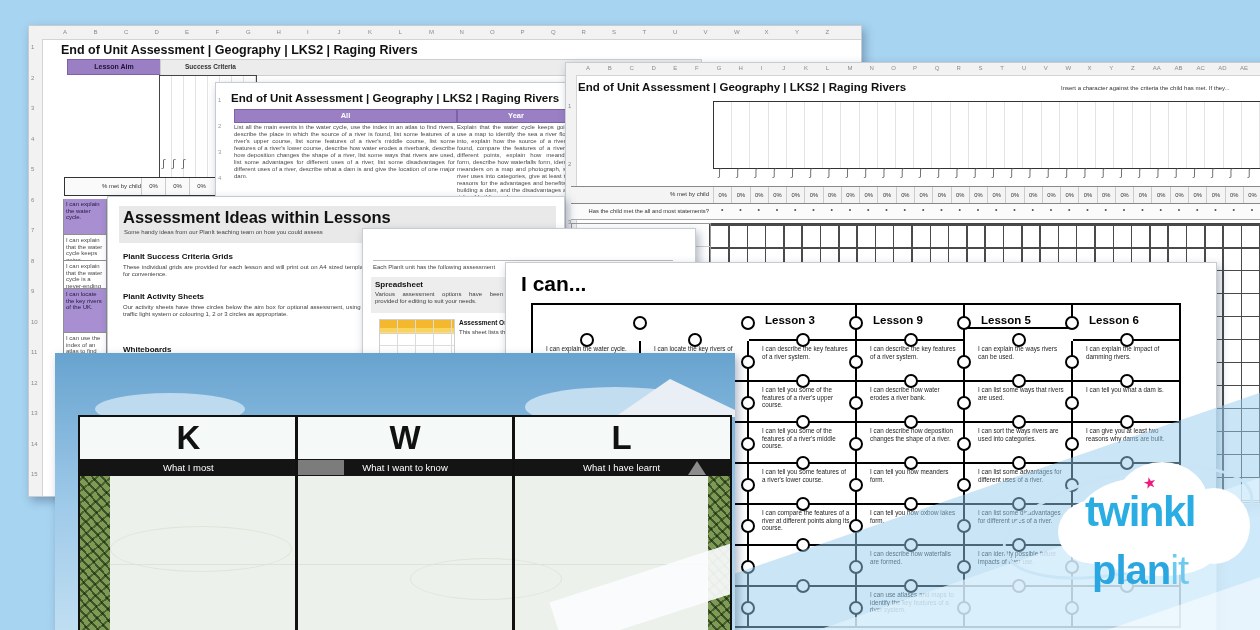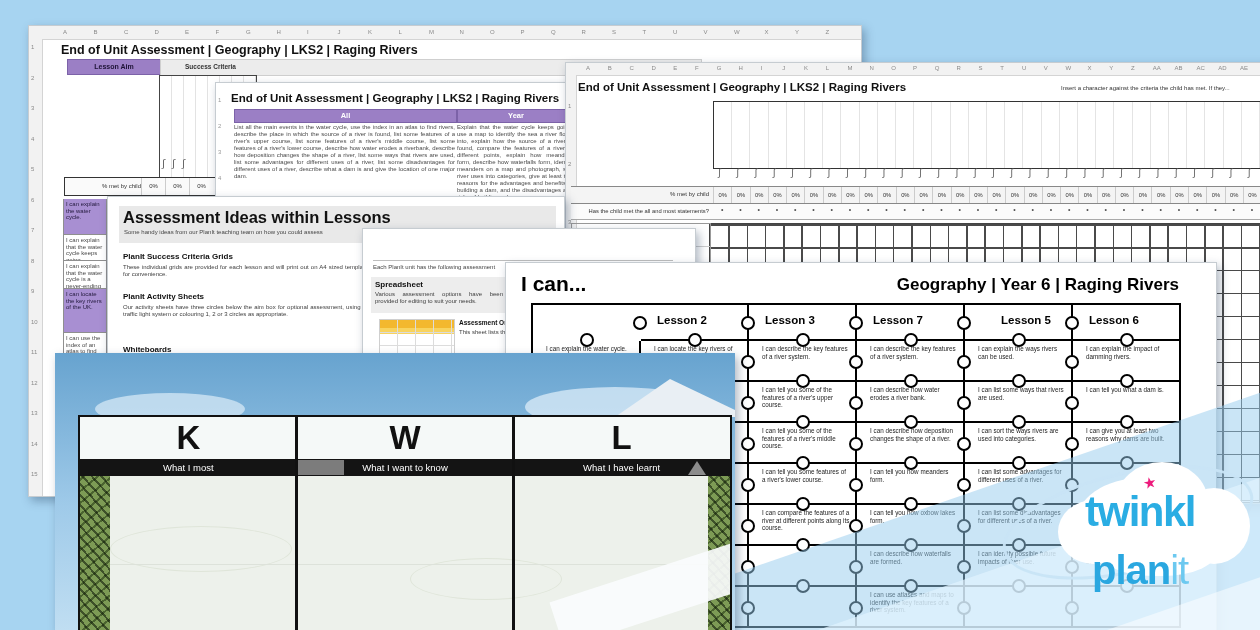--- a/index.html
+++ b/index.html
@@ -306,54 +306,52 @@
     <div class="abs" style="left:16px;top:90px;width:74px;height:42px;border:1px solid #cfcfcf;
                 background-image:repeating-linear-gradient(180deg,transparent 0 12px,#dcdcdc 12px 13px),
                                  repeating-linear-gradient(90deg,transparent 0 17px,#dcdcdc 17px 18px),
                                  linear-gradient(#f3b82e 0 8px,#f8d35e 8px 14px,#ffffff 14px);"></div>
     <div class="abs" style="left:96px;top:90px;font-size:6.5px;font-weight:bold;color:#111;white-space:nowrap;">Assessment One</div>
     <div class="abs tiny justify" style="left:96px;top:100px;width:220px;color:#3d3d3d;">This sheet lists the objectives covered during the unit. The spreadsheet will</div>
   </div>
 
   <div class="page" style="left:505px;top:262px;width:710px;height:372px;">
     <div class="abs" style="left:15px;top:9px;font-size:21px;font-weight:800;color:#000;">I can...</div>
-    <div class="abs" style="left:328px;top:12px;width:345px;text-align:right;font-size:17px;font-weight:800;color:#000;white-space:nowrap;">Geography | Year 6 | Raging Rivers</div>
     <div class="pgrid" style="left:25px;top:40px;width:648px;height:330px;">
         <div class="pcell ptext" style="position: absolute; left: 0px; top: 36px; width: 108px; height: 41px;">I can explain the water cycle.</div>
         <div class="pcell ptext" style="position: absolute; left: 0px; top: 77px; width: 108px; height: 41px;"></div>
         <div class="pcell ptext" style="position: absolute; left: 0px; top: 118px; width: 108px; height: 41px;"></div>
         <div class="pcell ptext" style="position: absolute; left: 0px; top: 159px; width: 108px; height: 41px;"></div>
         <div class="pcell ptext" style="position: absolute; left: 0px; top: 200px; width: 108px; height: 41px;"></div>
         <div class="pcell ptext" style="position: absolute; left: 0px; top: 241px; width: 108px; height: 41px;"></div>
         <div class="pcell ptext" style="position: absolute; left: 0px; top: 282px; width: 108px; height: 41px;"></div>
-        <div class="pcell phead" style="position: absolute; left: 108px; top: 0px; width: 108px; height: 36px;">Lesson 2</div>
         <div class="pcell ptext" style="position: absolute; left: 108px; top: 36px; width: 108px; height: 41px;">I can locate the key rivers of the UK.</div>
         <div class="pcell ptext" style="position: absolute; left: 108px; top: 77px; width: 108px; height: 41px;"></div>
         <div class="pcell ptext" style="position: absolute; left: 108px; top: 118px; width: 108px; height: 41px;"></div>
         <div class="pcell ptext" style="position: absolute; left: 108px; top: 159px; width: 108px; height: 41px;"></div>
         <div class="pcell ptext" style="position: absolute; left: 108px; top: 200px; width: 108px; height: 41px;"></div>
         <div class="pcell ptext" style="position: absolute; left: 108px; top: 241px; width: 108px; height: 41px;"></div>
         <div class="pcell ptext" style="position: absolute; left: 108px; top: 282px; width: 108px; height: 41px;"></div>
         <div class="pcell phead" style="position: absolute; left: 216px; top: 0px; width: 108px; height: 36px;">Lesson 3</div>
         <div class="pcell ptext" style="position: absolute; left: 216px; top: 36px; width: 108px; height: 41px;">I can describe the key features of a river system.</div>
         <div class="pcell ptext" style="position: absolute; left: 216px; top: 77px; width: 108px; height: 41px;">I can tell you some of the features of a river's upper course.</div>
         <div class="pcell ptext" style="position: absolute; left: 216px; top: 118px; width: 108px; height: 41px;">I can tell you some of the features of a river's middle course.</div>
         <div class="pcell ptext" style="position: absolute; left: 216px; top: 159px; width: 108px; height: 41px;">I can tell you some features of a river's lower course.</div>
         <div class="pcell ptext" style="position: absolute; left: 216px; top: 200px; width: 108px; height: 41px;">I can compare the features of a river at different points along its course.</div>
         <div class="pcell ptext" style="position: absolute; left: 216px; top: 241px; width: 108px; height: 41px;"></div>
         <div class="pcell ptext" style="position: absolute; left: 216px; top: 282px; width: 108px; height: 41px;"></div>
-        <div class="pcell phead" style="position: absolute; left: 324px; top: 0px; width: 108px; height: 36px;">Lesson 7</div>
+        <div class="pcell phead" style="position: absolute; left: 324px; top: 0px; width: 108px; height: 36px;">Lesson 9</div>
         <div class="pcell ptext" style="position: absolute; left: 324px; top: 36px; width: 108px; height: 41px;">I can describe the key features of a river system.</div>
         <div class="pcell ptext" style="position: absolute; left: 324px; top: 77px; width: 108px; height: 41px;">I can describe how water erodes a river bank.</div>
         <div class="pcell ptext" style="position: absolute; left: 324px; top: 118px; width: 108px; height: 41px;">I can describe how deposition changes the shape of a river.</div>
         <div class="pcell ptext" style="position: absolute; left: 324px; top: 159px; width: 108px; height: 41px;">I can tell you how meanders form.</div>
         <div class="pcell ptext" style="position: absolute; left: 324px; top: 200px; width: 108px; height: 41px;">I can tell you how oxbow lakes form.</div>
         <div class="pcell ptext" style="position: absolute; left: 324px; top: 241px; width: 108px; height: 41px;">I can describe how waterfalls are formed.</div>
         <div class="pcell ptext" style="position: absolute; left: 324px; top: 282px; width: 108px; height: 41px;">I can use atlases and maps to identify the key features of a river system.</div>
-        <div class="pcell phead" style="position: absolute; left: 432px; top: 0px; width: 108px; height: 36px; text-align: center;">Lesson 5</div>
+        <div class="pcell phead" style="position: absolute; left: 432px; top: 0px; width: 108px; height: 24px;">Lesson 5</div>
         <div class="pcell ptext" style="position: absolute; left: 432px; top: 36px; width: 108px; height: 41px;">I can explain the ways rivers can be used.</div>
         <div class="pcell ptext" style="position: absolute; left: 432px; top: 77px; width: 108px; height: 41px;">I can list some ways that rivers are used.</div>
         <div class="pcell ptext" style="position: absolute; left: 432px; top: 118px; width: 108px; height: 41px;">I can sort the ways rivers are used into categories.</div>
         <div class="pcell ptext" style="position: absolute; left: 432px; top: 159px; width: 108px; height: 41px;">I can list some advantages for different uses of a river.</div>
         <div class="pcell ptext" style="position: absolute; left: 432px; top: 200px; width: 108px; height: 41px;">I can list some disadvantages for different uses of a river.</div>
         <div class="pcell ptext" style="position: absolute; left: 432px; top: 241px; width: 108px; height: 41px;">I can identify possible future impacts of river use.</div>
         <div class="pcell ptext" style="position: absolute; left: 432px; top: 282px; width: 108px; height: 41px;"></div>
         <div class="pcell phead" style="position: absolute; left: 540px; top: 0px; width: 108px; height: 36px;">Lesson 6</div>
         <div class="pcell ptext" style="position: absolute; left: 540px; top: 36px; width: 108px; height: 41px;">I can explain the impact of damming rivers.</div>
         <div class="pcell ptext" style="position: absolute; left: 540px; top: 77px; width: 108px; height: 41px;">I can tell you what a dam is.</div>

